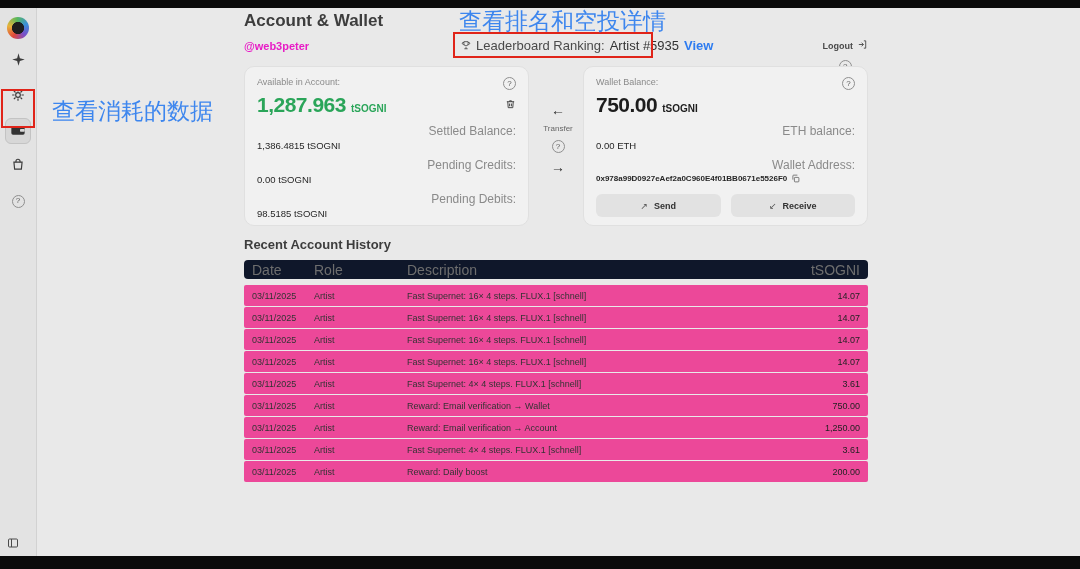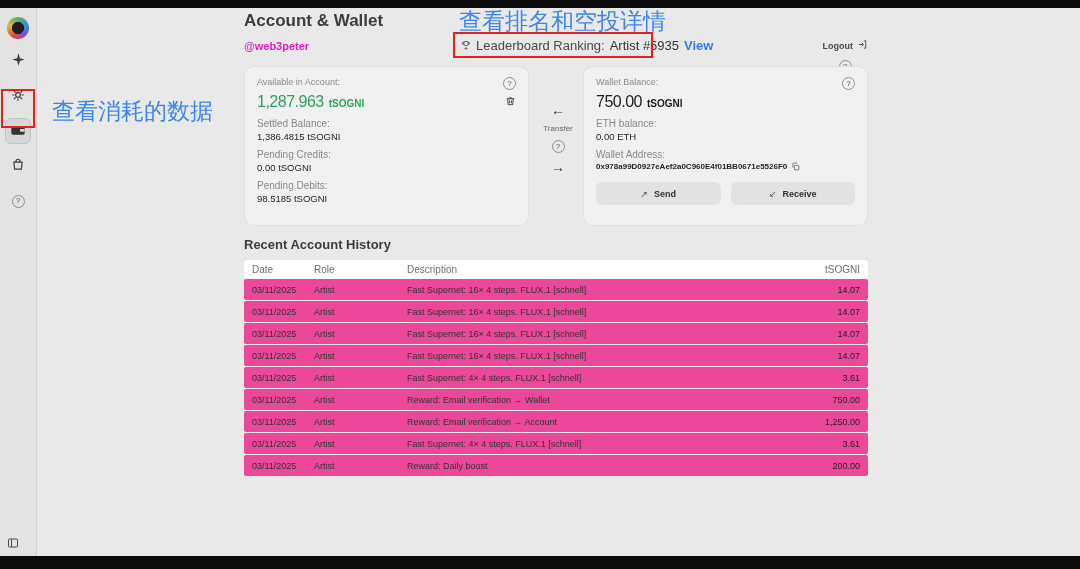--- a/index.html
+++ b/index.html
@@ -56,26 +56,26 @@
   
   .card {
     position:absolute; top:66px; width:285px; height:160px;
     background:#f1f1f1; border:1px solid #e0e0e0; border-radius:10px; padding:10px 12px;
   }
   #card-account { left:244px; }
   #card-wallet  { left:583px; }
   .card-top  { display:flex; justify-content:space-between; align-items:flex-start; }
   .card-label{ font-size:9px; color:#8a8a8a; }
   .balance-row   { display:flex; align-items:baseline; gap:5px; margin-top:3px; }
-  .balance-big   { font-size:16px; font-weight:400; letter-spacing:-0.5px; color:#1d1d1d; }
+  .balance-big   { font-size:21px; font-weight:700; letter-spacing:-0.5px; color:#1d1d1d; }
   .green .balance-big, .green .balance-token { color:#2aa559; }
   .balance-token { font-size:10px; font-weight:700; color:#1d1d1d; }
   .trash-btn { margin-left:auto; align-self:center; background:none; border:none; cursor:pointer; }
   .kv { margin-top:7px; }
-  .kv .k { font-size:10px; color:#8a8a8a; margin-bottom:2px; }
+  .kv .k { font-size:12px; color:#8a8a8a; margin-bottom:2px;text-align:right; }
   .kv .v { font-size:9.5px; color:#262626; font-weight:500; }
   .addr-row { display:flex; align-items:center; gap:4px; }
   .addr-row .v { font-size:8px; font-weight:700; }
   .copy-btn { background:none; border:none; cursor:pointer; display:flex; }
   .btn-row { display:flex; gap:10px; margin-top:11px; }
   .btn {
     flex:1; height:23px; background:#e2e2e2; border:none; border-radius:6px;
     font-size:9px; font-weight:700; color:#333; cursor:pointer;
     display:flex; align-items:center; justify-content:center; gap:6px;
     font-family:inherit;
@@ -86,22 +86,22 @@
   .t-arrow  { font-size:14px; color:#2e2e2e; background:none; border:none; cursor:pointer; line-height:1; }
   .t-label  { font-size:8px; color:#666; }
   
   .history-title { position:absolute; left:244px; top:237px; font-size:13px; font-weight:600; color:#3d3d3d; }
   .history { position:absolute; left:244px; top:260px; width:624px; }
   .h-header, .h-row {
     display:grid; grid-template-columns:62px 93px 1fr 80px;
     padding:0 8px; align-items:center;
   }
   .h-header {
-    height:19px; background:#ffffff; border-radius:4px;
-    font-size:10px; color:#6e6e6e; 
+    height:19px; background:#0f172a; border-radius:4px;
+    font-size:14px; color:#6e6e6e; margin-bottom:6px;
   }
   .h-row {
     height:21px; background:#ec4899; margin-bottom:1px;
     font-size:9px; color:#333; border-radius:2px;
   }
   .amount { text-align:right; font-weight:500; color:#222; }
   .h-header .amount { font-weight:400; color:#6e6e6e; }
 </style>
 </head>
 <body>

